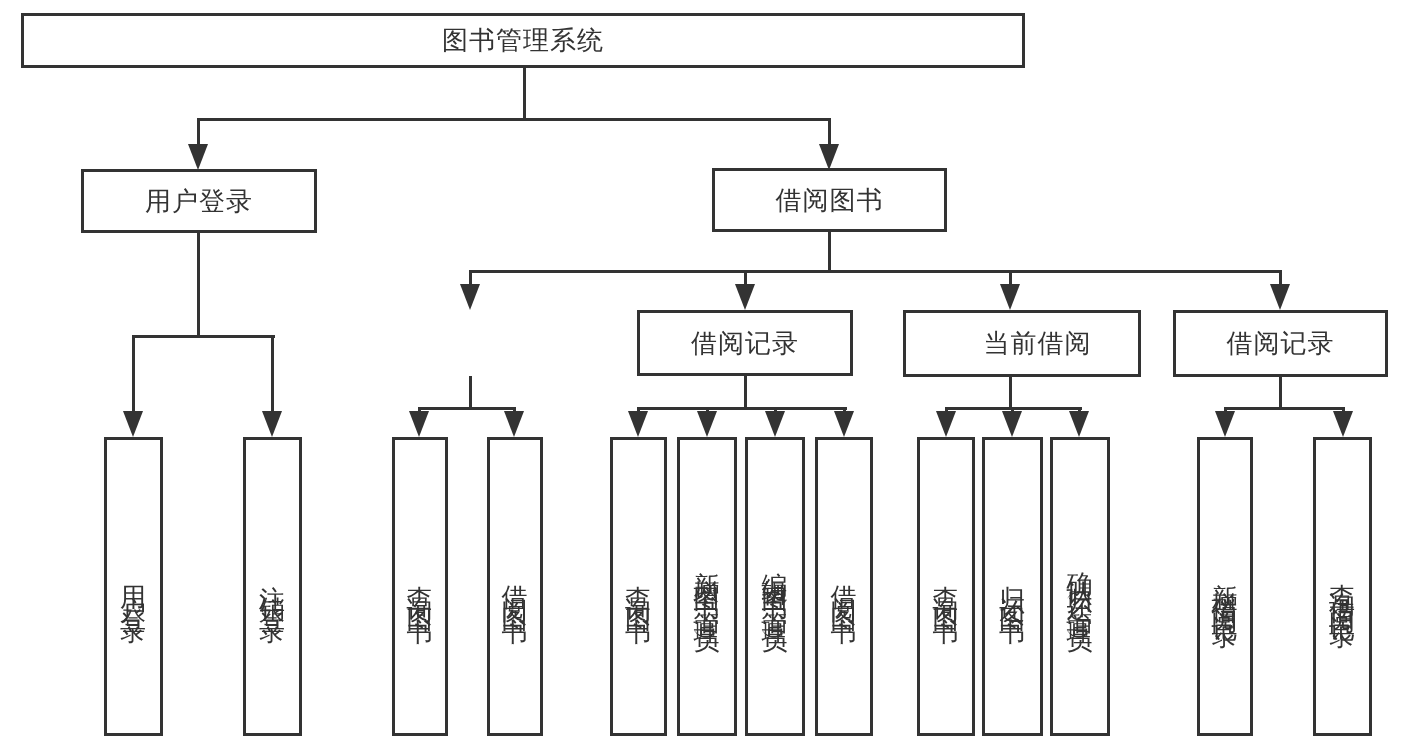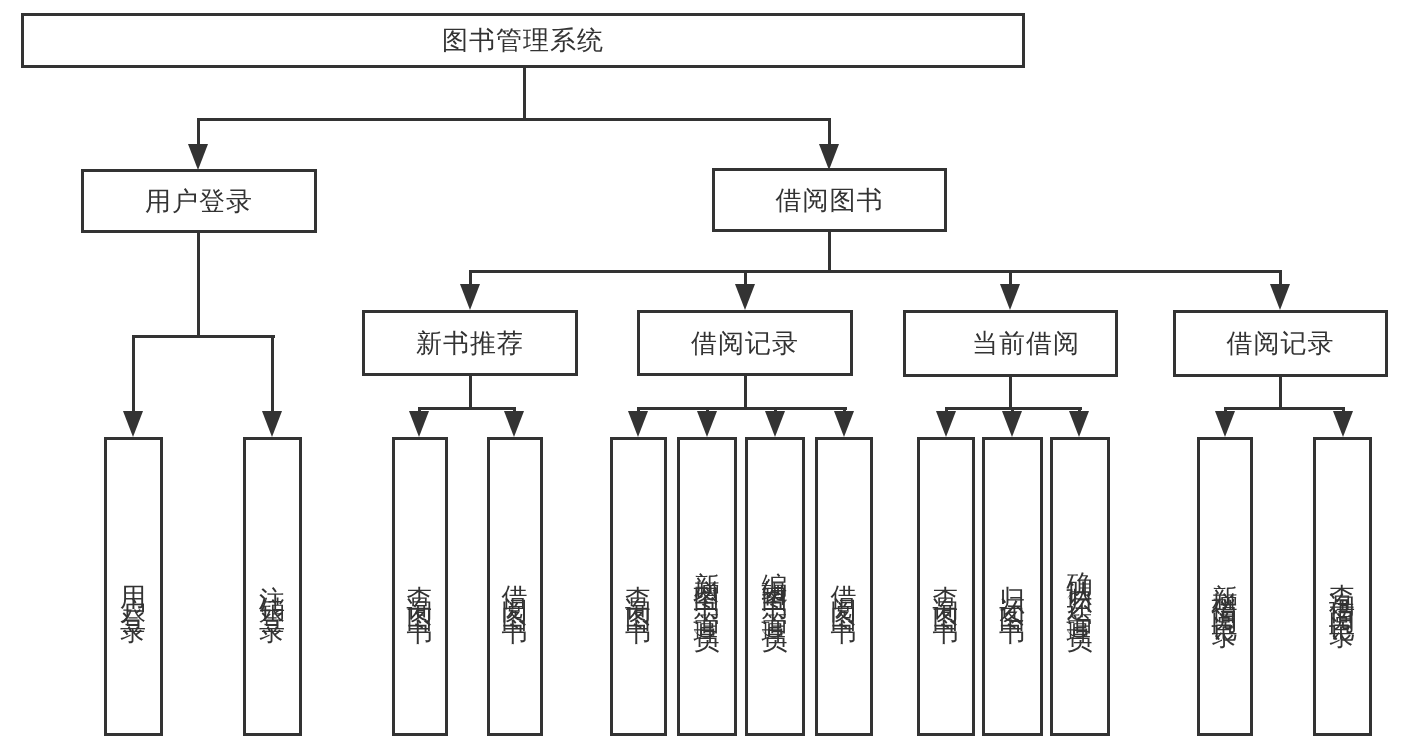--- a/index.html
+++ b/index.html
@@ -96,27 +96,24 @@
   <div class="hline" style="left:469px; top:270px; width:813px; height:3px;"></div>
   <div class="vline" style="left:469px; top:270px; width:3px; height:18px;"></div>
   <div class="arrow" style="left:460px; top:284px;"></div>
   <div class="vline" style="left:744px; top:270px; width:3px; height:18px;"></div>
   <div class="arrow" style="left:735px; top:284px;"></div>
   <div class="vline" style="left:1009px; top:270px; width:3px; height:18px;"></div>
   <div class="arrow" style="left:1000px; top:284px;"></div>
   <div class="vline" style="left:1279px; top:270px; width:3px; height:18px;"></div>
   <div class="arrow" style="left:1270px; top:284px;"></div>
 
-  <div class="box" style="left:362px; top:310px; width:216px; height:66px;">
-    <span>新书推荐</span>
-  </div>
   <div class="box" style="left:637px; top:310px; width:216px; height:66px;">
     <span>借阅记录</span>
   </div>
-  <div class="box" style="left:903px; top:310px; width:215px; height:67px;padding-left:31px;">
+  <div class="box" style="left:903px; top:310px; width:238px; height:67px;padding-left:31px;">
     <span>当前借阅</span>
   </div>
   <div class="box" style="left:1173px; top:310px; width:215px; height:67px;">
     <span>借阅记录</span>
   </div>
 
   <div class="vline" style="left:469px; top:376px; width:3px; height:33px;"></div>
   <div class="hline" style="left:418px; top:407px; width:98px; height:3px;"></div>
   <div class="vline" style="left:418px; top:407px; width:3px; height:8px;"></div>
   <div class="arrow" style="left:409px; top:411px;"></div>

